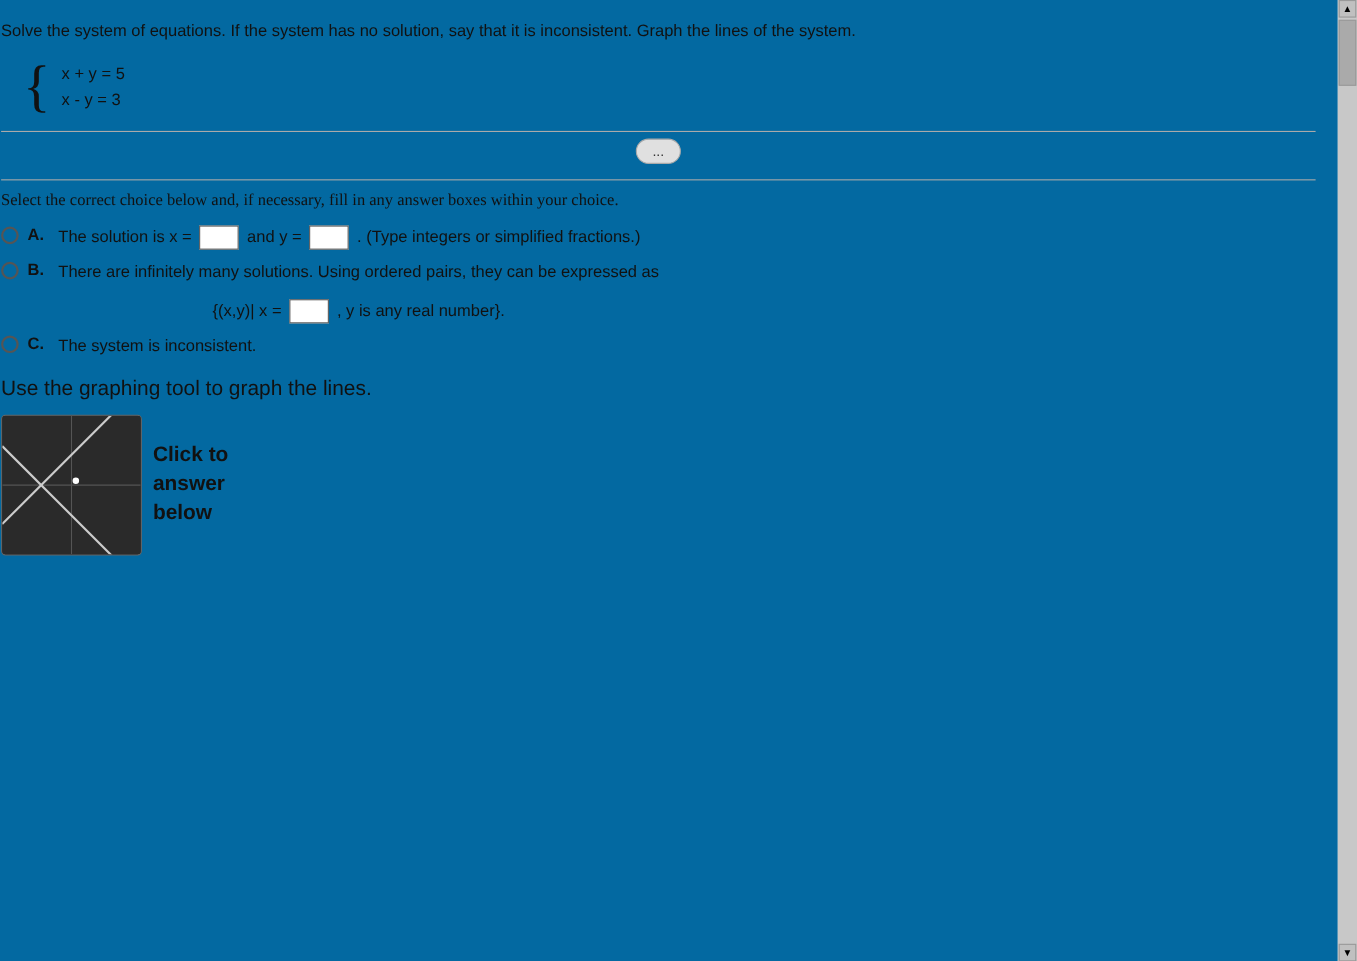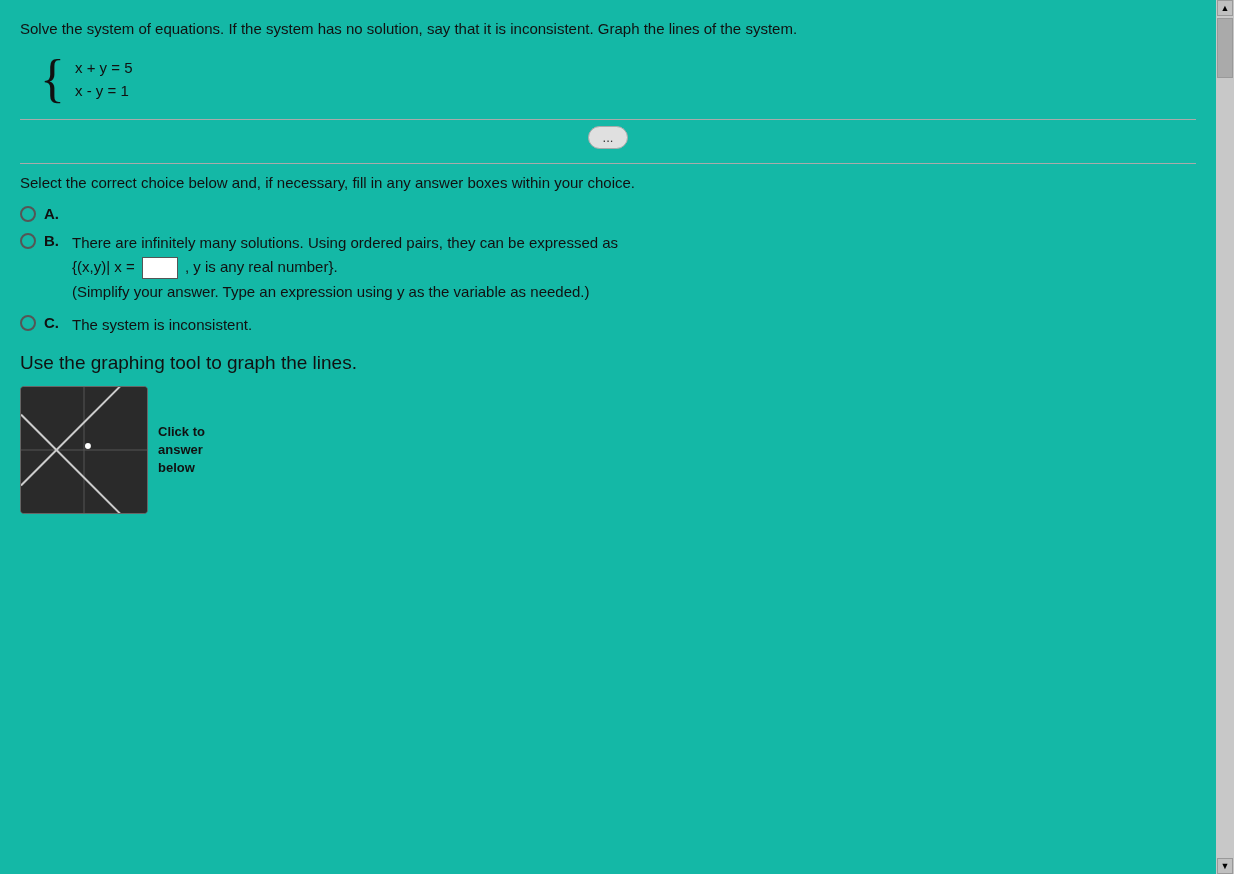--- a/index.html
+++ b/index.html
@@ -19,22 +19,22 @@
       width: 1234px;
       min-height: 874px;
       background: #e8e8e8;
       display: flex;
       flex-direction: row;
       position: relative;
     }
 
     .main-content {
       flex: 1;
-      padding: 18px 20px 20px 20px;
-      background: #14b8a6;
+      padding: 18px 20px 20px 1px;
+      background: #0369a1;
       position: relative;
     }
 
     .scrollbar {
       width: 18px;
       background: #c8c8c8;
       display: flex;
       flex-direction: column;
       align-items: center;
     }
@@ -115,20 +115,21 @@
       cursor: pointer;
       font-size: 13px;
       color: #333;
     }
 
     .section-instruction {
       font-size: 15px;
       color: #111;
       margin-bottom: 14px;
       margin-top: 10px;
+      font-family: Liberation Serif, serif;
     }
 
     .choices-area {
       margin-bottom: 16px;
     }
 
     .choice-row {
       display: flex;
       align-items: flex-start;
       margin-bottom: 10px;
@@ -165,23 +166,24 @@
       display: inline-block;
       width: 36px;
       height: 22px;
       border: 1px solid #555;
       background: white;
       vertical-align: middle;
       margin: 0 3px;
     }
 
     .choice-sub {
-      margin-top: 2px;
-      font-size: 15px;
-      color: #111;
+      margin-top: 12px;
+      font-size: 15px;
+      color: #111;
+      text-align: center;
     }
 
     .graphing-instruction {
       font-size: 19px;
       color: #111;
       margin-bottom: 12px;
     }
 
     .graph-thumbnail {
       width: 128px;
@@ -199,21 +201,21 @@
     }
 
     .graph-canvas {
       position: absolute;
       top: 0; left: 0;
       width: 100%;
       height: 100%;
     }
 
     .graph-label {
-      font-size: 13px;
+      font-size: 19px;
       font-weight: bold;
       color: #111;
       text-align: left;
       margin-left: 10px;
       line-height: 1.4;
     }
 
     .graph-btn-wrapper {
       display: flex;
       flex-direction: row;
@@ -225,50 +227,56 @@
 
 <div class="page-container">
   <div class="main-content">
 
     <div class="problem-text">Solve the system of equations. If the system has no solution, say that it is inconsistent. Graph the lines of the system.</div>
 
     <div class="equation-block">
       <div class="brace">{</div>
       <div class="equations">
         <div class="equation-line">x + y = 5</div>
-        <div class="equation-line">x - y = 1</div>
+        <div class="equation-line">x - y = 3</div>
       </div>
     </div>
 
     <hr class="divider-line">
     <div class="expand-btn-row">
       <button class="expand-btn">...</button>
     </div>
     <hr class="divider-line">
 
     <div class="section-instruction">Select the correct choice below and, if necessary, fill in any answer boxes within your choice.</div>
 
     <div class="choices-area">
 
       <div class="choice-row">
         <div class="radio-circle"></div>
         <div class="choice-label">A.</div>
+        <div class="choice-text">
+          <span>The solution is x =</span>
+          <span class="answer-input">&nbsp;</span>
+          <span>and y =</span>
+          <span class="answer-input">&nbsp;</span>
+          <span>. (Type integers or simplified fractions.)</span>
+        </div>
       </div>
 
       <div class="choice-row" style="align-items: flex-start;">
         <div class="radio-circle"></div>
         <div class="choice-label">B.</div>
         <div class="choice-text">
           <div>There are infinitely many solutions. Using ordered pairs, they can be expressed as</div>
           <div class="choice-sub">
             <span>{(x,y)| x =</span>
             <span class="answer-input">&nbsp;</span>
             <span>, y is any real number}.</span>
           </div>
-          <div class="choice-sub">(Simplify your answer. Type an expression using y as the variable as needed.)</div>
         </div>
       </div>
 
       <div class="choice-row">
         <div class="radio-circle"></div>
         <div class="choice-label">C.</div>
         <div class="choice-text">The system is inconsistent.</div>
       </div>
 
     </div>

